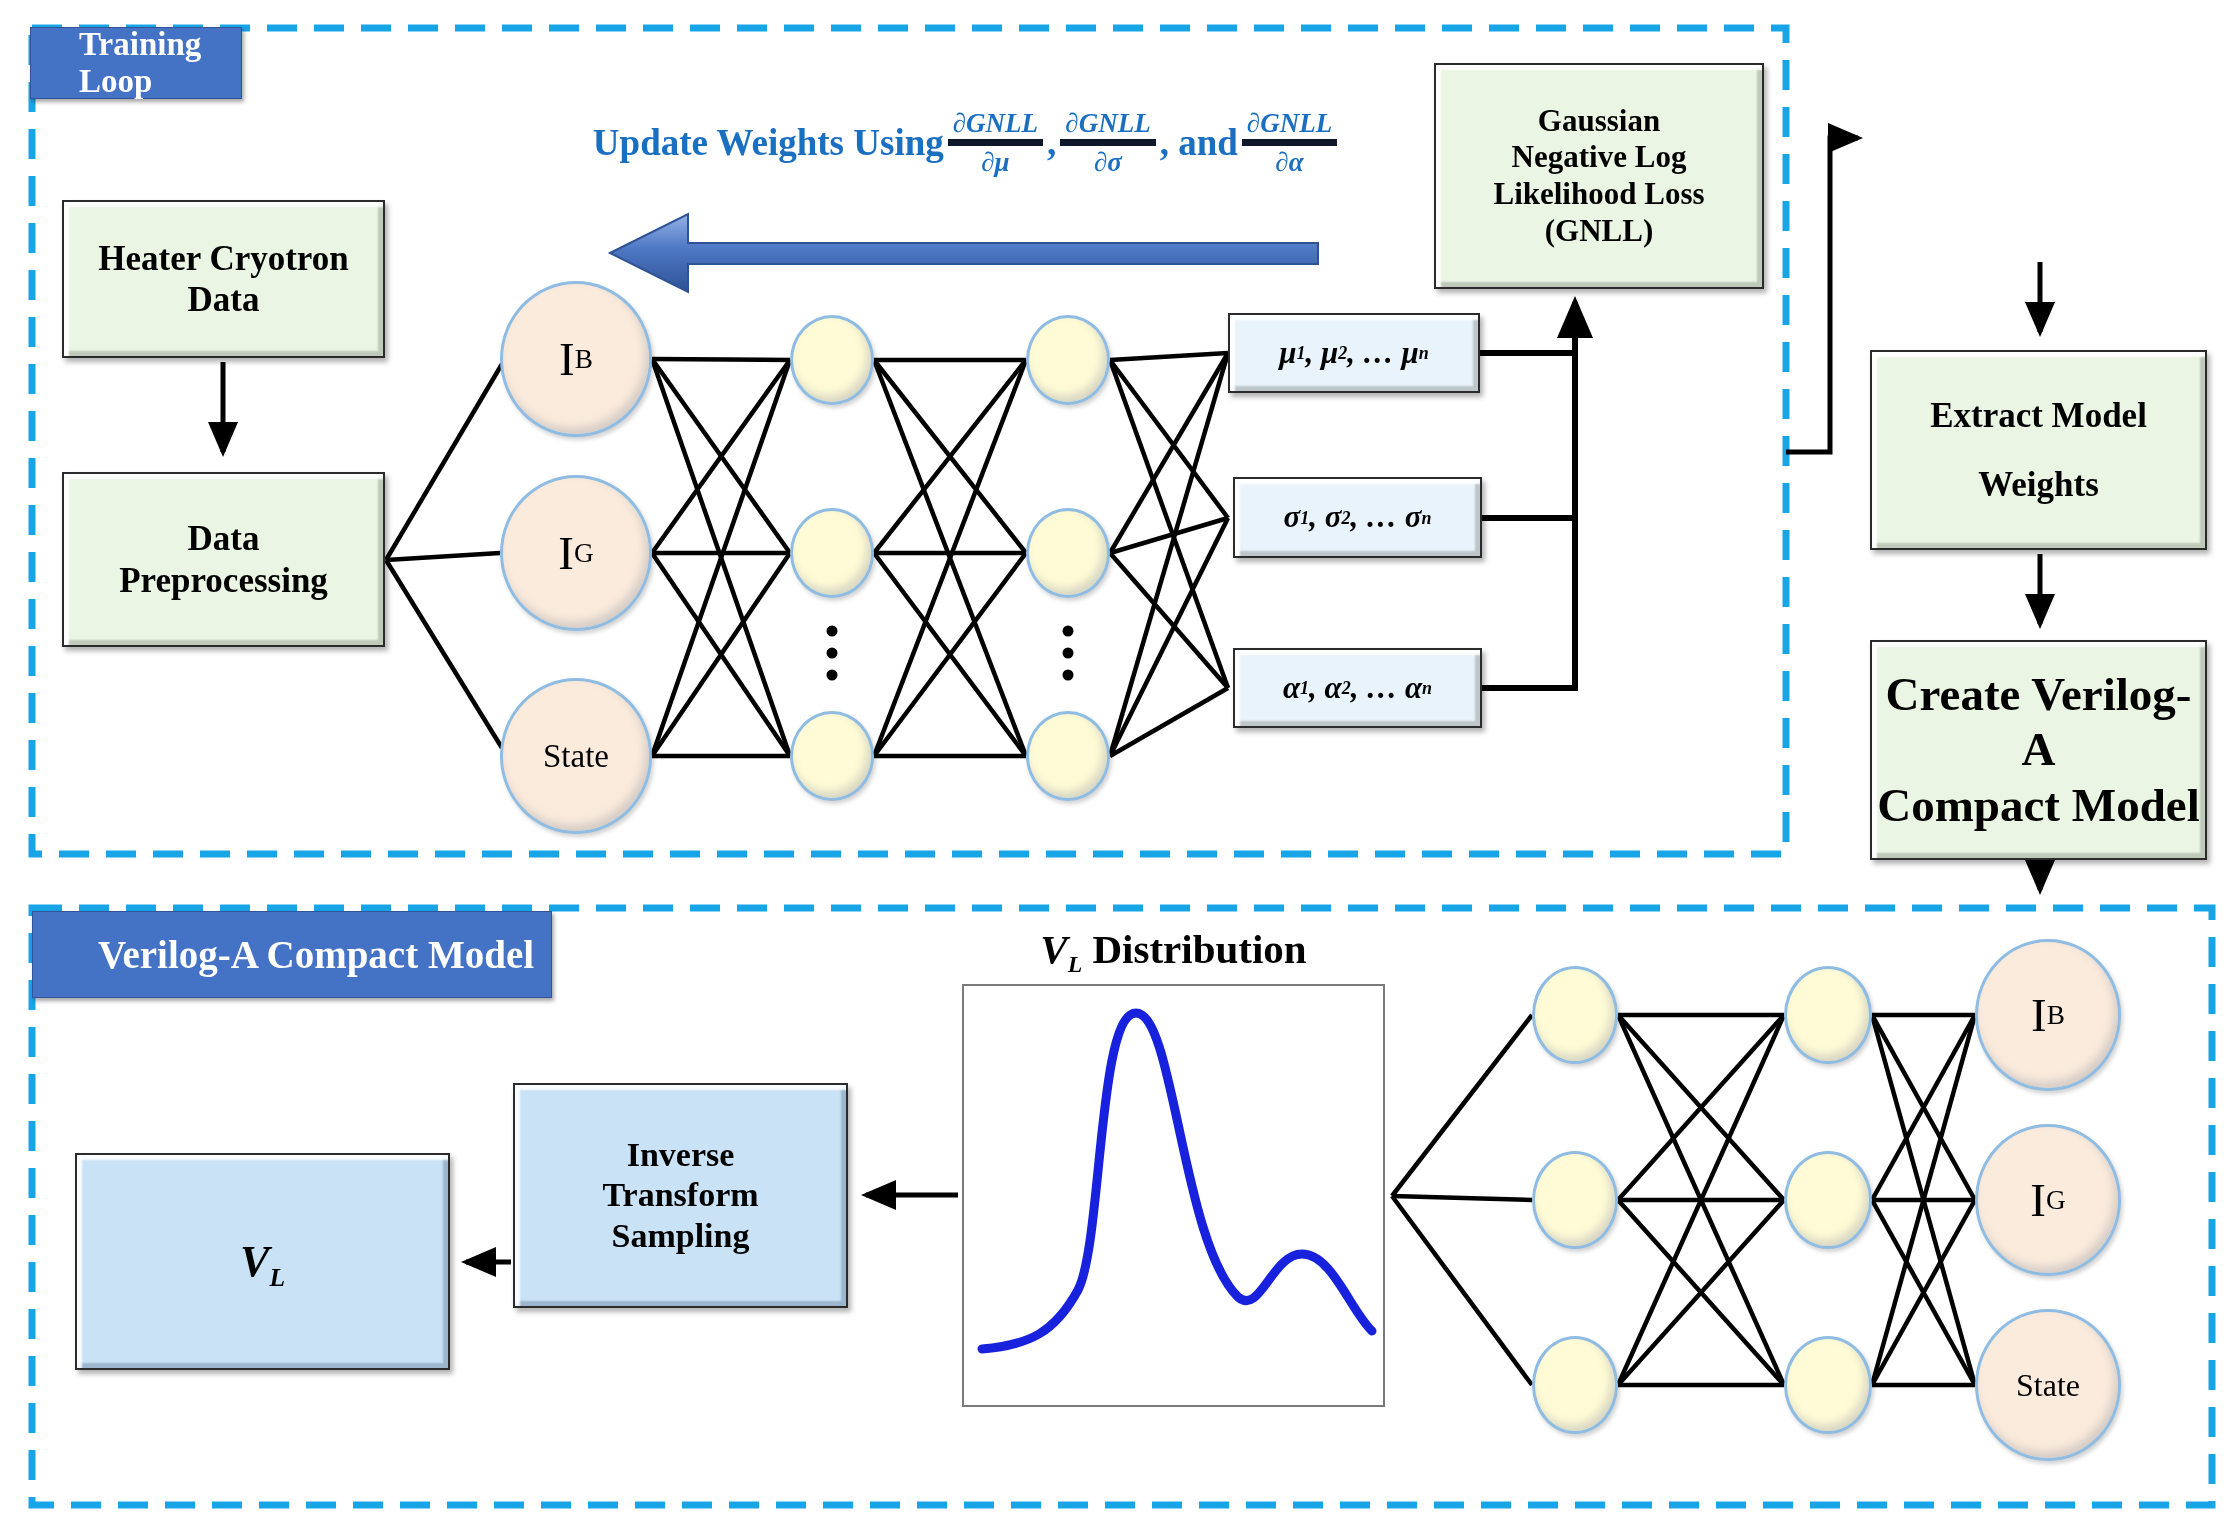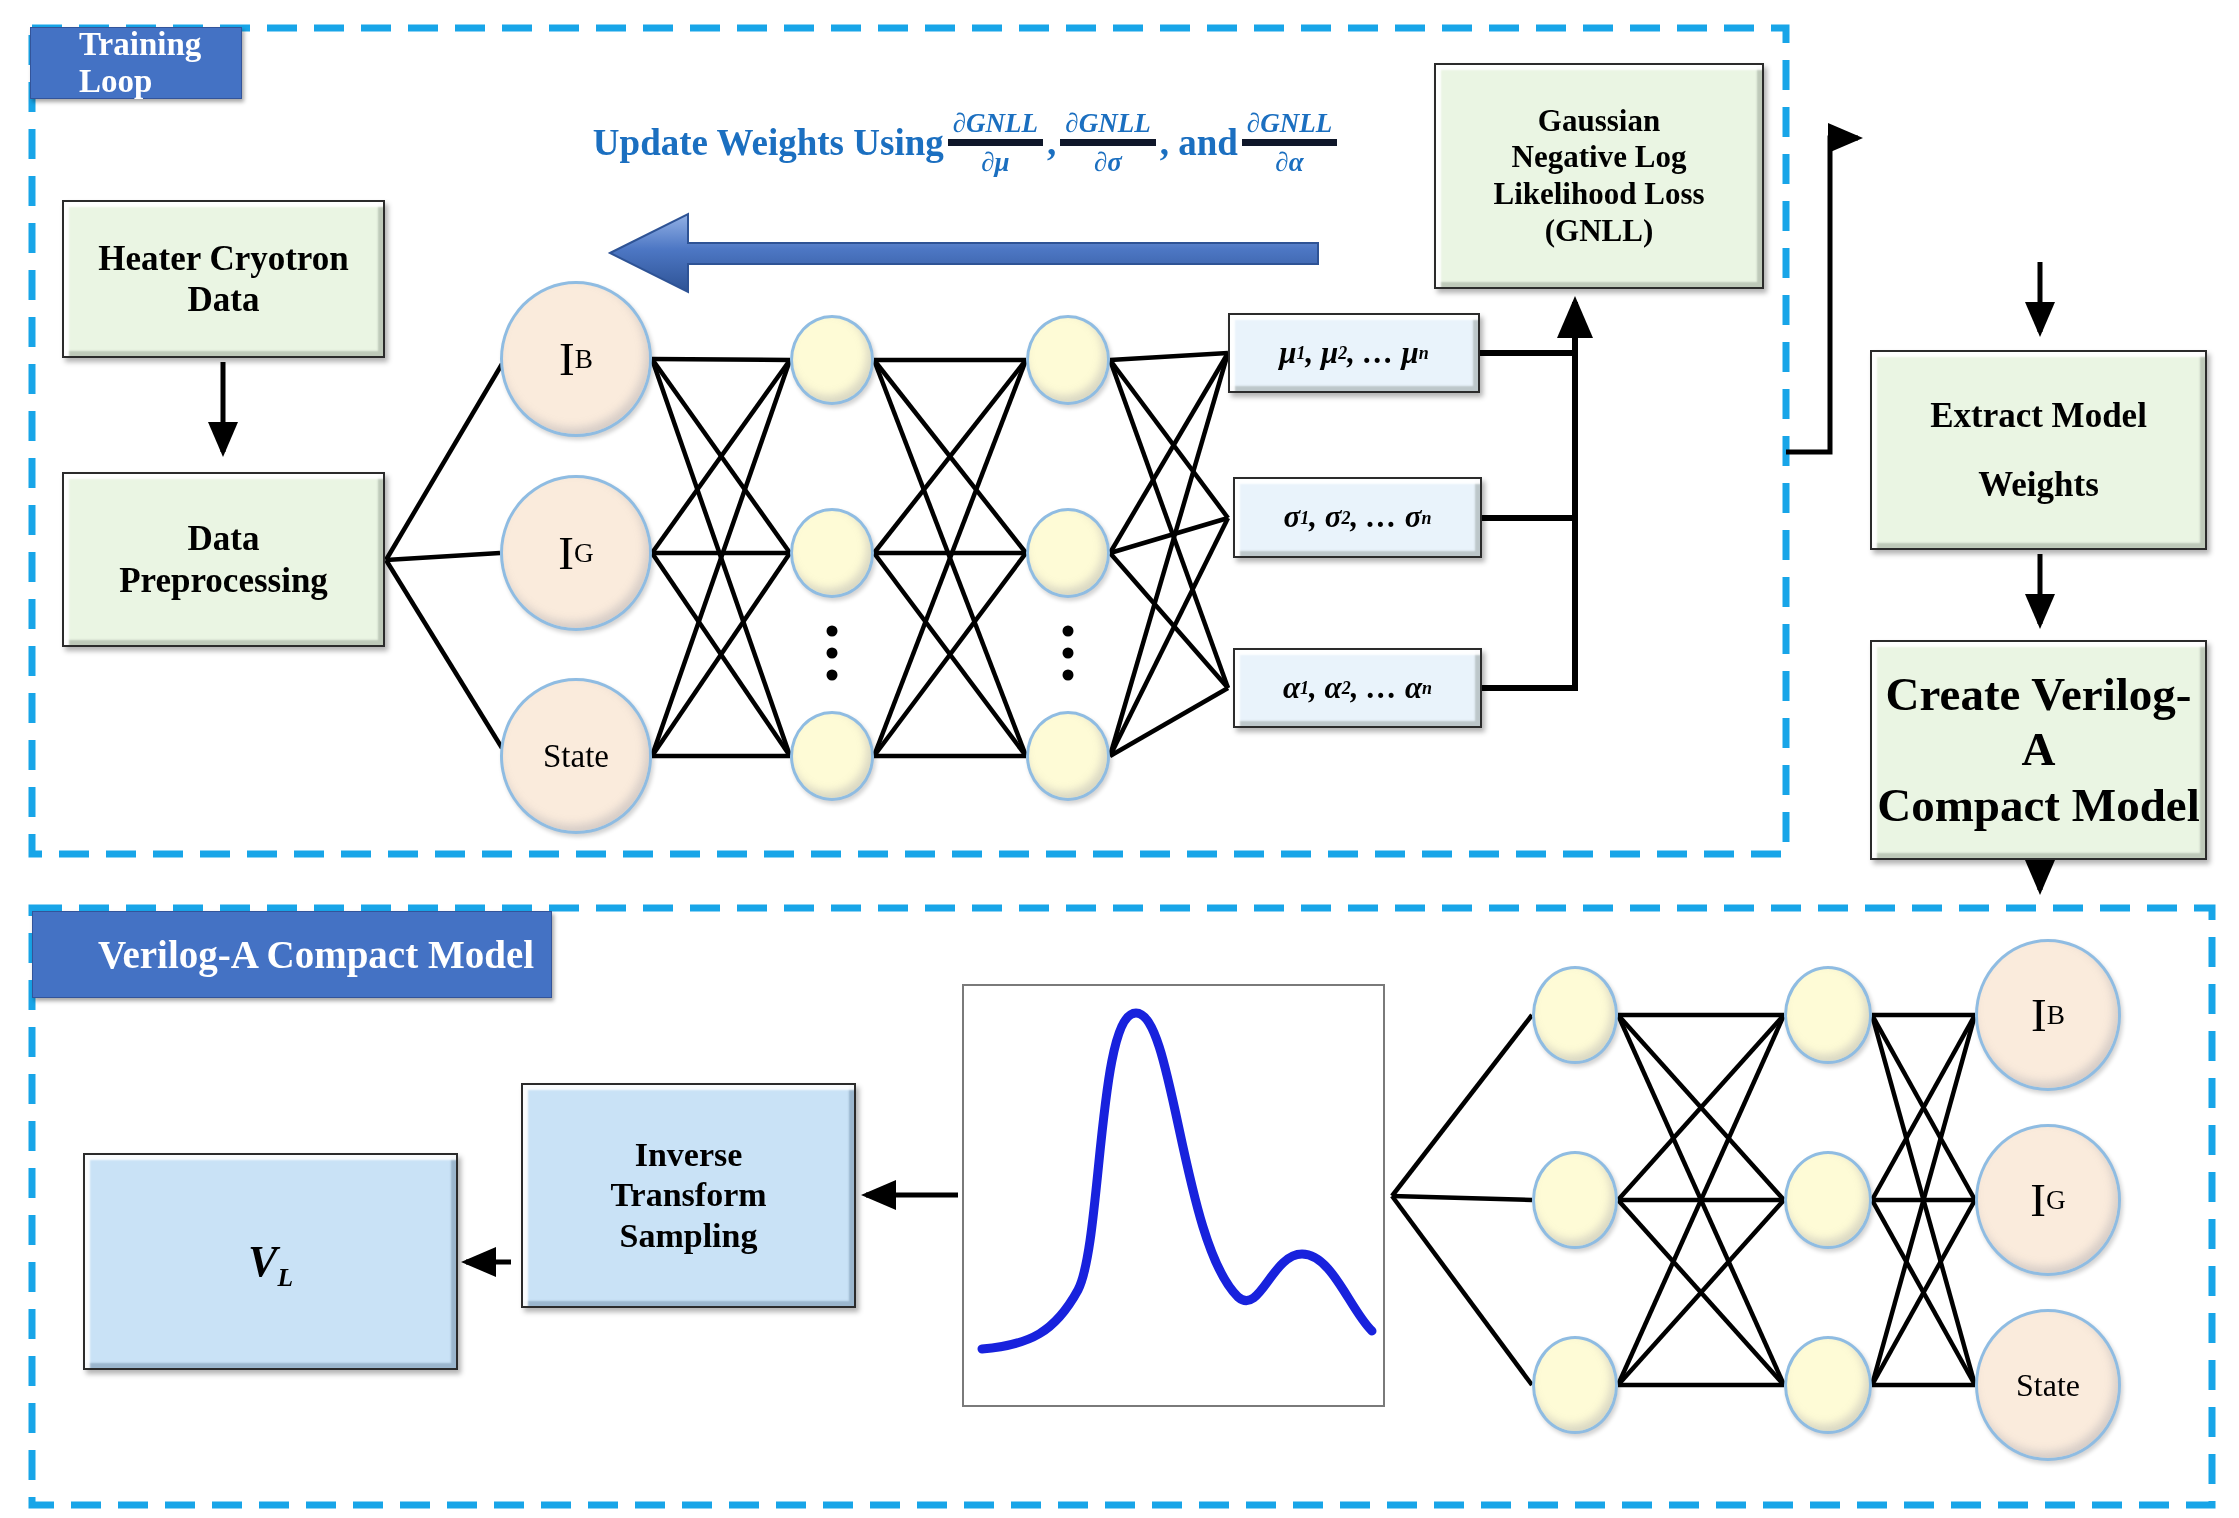--- a/index.html
+++ b/index.html
@@ -9,21 +9,21 @@
   .abs{position:absolute;box-sizing:border-box;}
   
   .box{display:flex;flex-direction:column;align-items:center;justify-content:center;
        text-align:center;font-weight:700;line-height:1.18;border:2px solid #2b2b2b;
        box-shadow:inset 5px 5px 2px rgba(255,255,255,0.95), inset -5px -5px 2px rgba(90,100,90,0.30),
                   3px 4px 5px rgba(0,0,0,0.30);}
   .green{background:#EAF5E3;}
   .blue-light{background:#E9F3FB;}
   .blue-mid{background:#C9E2F6;
        box-shadow:inset 5px 5px 2px rgba(255,255,255,0.9), inset -5px -5px 2px rgba(70,100,130,0.35),
-                  3px 4px 5px rgba(0,0,0,0.30);margin-left:8px;}
+                  3px 4px 5px rgba(0,0,0,0.30);}
   .bar{background:#4472C4;color:#fff;display:flex;align-items:center;justify-content:center;
        font-weight:700;box-shadow:2px 3px 4px rgba(0,0,0,0.35);border:1px solid #33549A;padding-left:48px;}
   
   .node{display:flex;align-items:center;justify-content:center;border-radius:50%;
         border:3px solid #8FBCE2;box-shadow:inset -4px -6px 8px rgba(150,150,160,0.35), 2px 3px 4px rgba(0,0,0,0.18);}
   .peach{background:#FAEBDC;}
   .yellow{background:#FEFBD6;}
   sub{font-size:0.58em;line-height:0;}
   .it{font-style:italic;}
   
@@ -253,20 +253,23 @@
       <span>V</span><sub>L</sub>
     </div>
   </div>
 
   <div class="abs box blue-mid" style="left:513px;top:1083px;width:335px;height:225px;font-size:34px;">
     <div>Inverse</div>
     <div>Transform</div>
     <div>Sampling</div>
   </div>
 
+  <div class="abs dist-title" style="left:962px;top:925px;width:423px;">
+    <span class="it">V</span><sub class="it">L</sub><span> Distribution</span>
+  </div>
   <div class="abs" style="left:962px;top:984px;width:423px;height:423px;border:2px solid #7a7a7a;background:transparent;"></div>
 
   <div class="abs node yellow" style="left:1532px;top:966px;width:86px;height:98px;"></div>
   <div class="abs node yellow" style="left:1532px;top:1151px;width:86px;height:98px;"></div>
   <div class="abs node yellow" style="left:1532px;top:1336px;width:86px;height:98px;"></div>
   <div class="abs node yellow" style="left:1784px;top:966px;width:88px;height:98px;"></div>
   <div class="abs node yellow" style="left:1784px;top:1151px;width:88px;height:98px;"></div>
   <div class="abs node yellow" style="left:1784px;top:1336px;width:88px;height:98px;"></div>
 
   <div class="abs node peach" style="left:1975px;top:939px;width:146px;height:152px;font-size:47px;">

